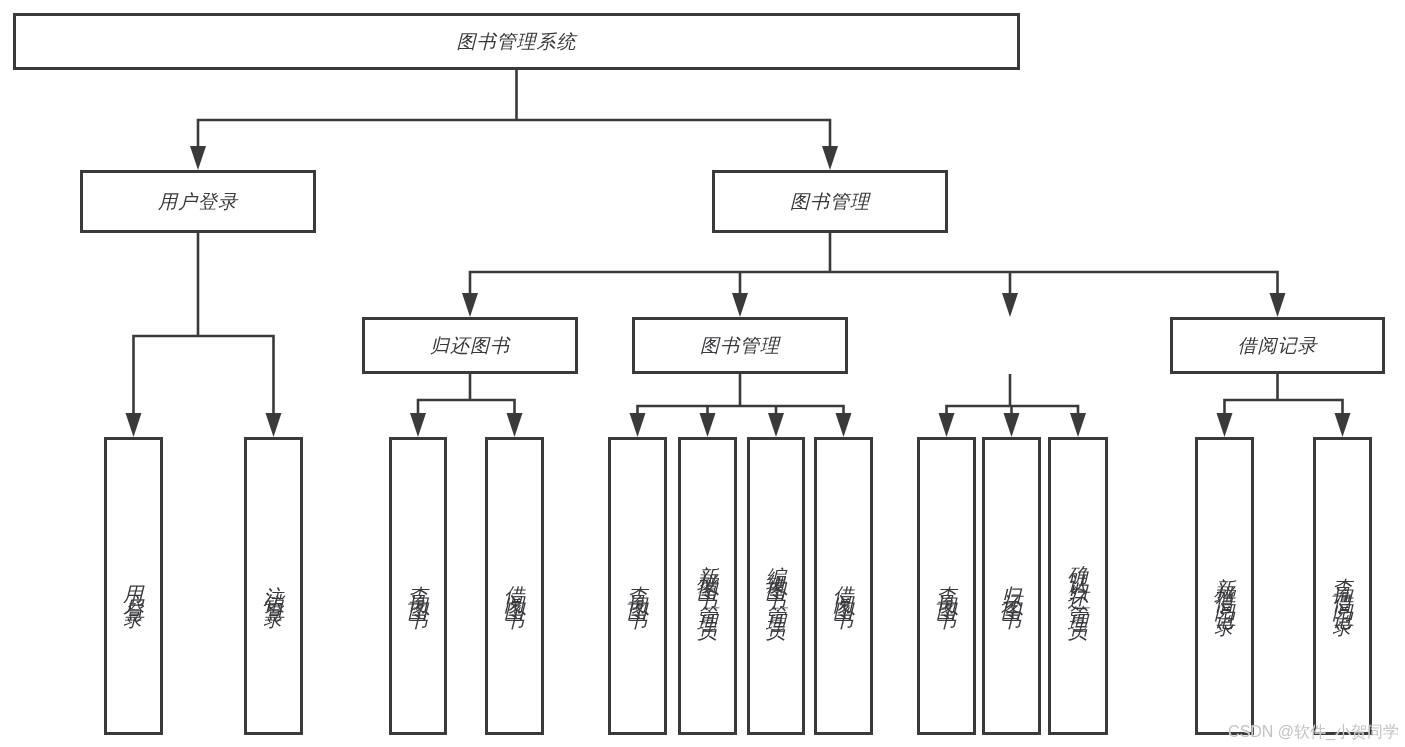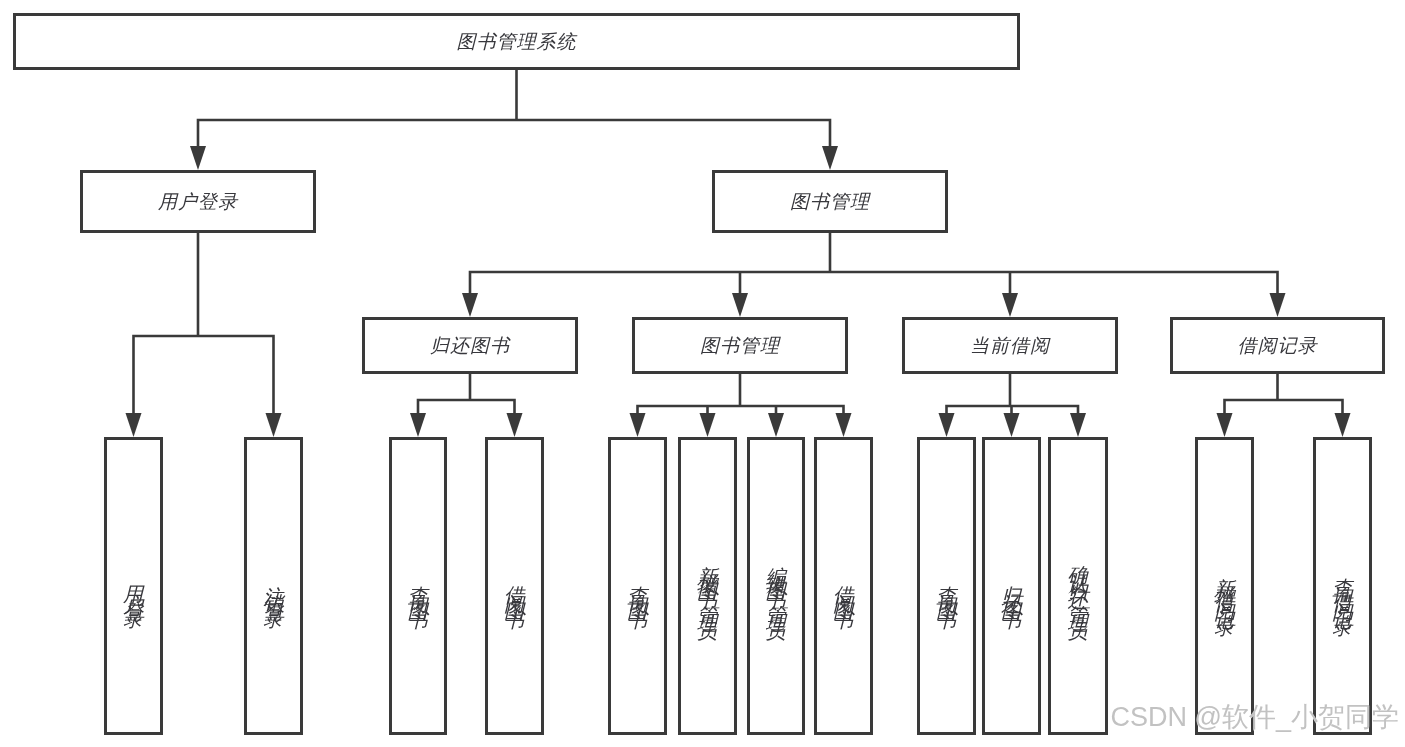--- a/index.html
+++ b/index.html
@@ -33,22 +33,22 @@
   }
   .box.v span{
     writing-mode:vertical-rl;
     text-orientation:mixed;
     font-size:20px;
     letter-spacing:0.4em;
     line-height:1;
   }
   .watermark{
     position:absolute;
-    right:6px;bottom:12px;
-    font-size:27px;
+    right:6px;bottom:4px;
+    font-size:16px;
     color:var(--wm);
     text-shadow:0 1px 0 rgba(255,255,255,.8);
     white-space:nowrap;
     z-index:5;
   }
 </style>
 </head>
 <body>
 
 <div class="canvas">
@@ -106,23 +106,20 @@
   <div class="box h" style="left:712px;top:170px;width:236px;height:63px">
     <span>图书管理</span>
   </div>
 
   <div class="box h" style="left:362px;top:317px;width:216px;height:57px">
     <span>归还图书</span>
   </div>
   <div class="box h" style="left:632px;top:317px;width:216px;height:57px">
     <span>图书管理</span>
   </div>
-  <div class="box h" style="left:902px;top:317px;width:216px;height:57px">
-    <span>当前借阅</span>
-  </div>
   <div class="box h" style="left:1170px;top:317px;width:215px;height:57px">
     <span>借阅记录</span>
   </div>
 
   <div class="box v" style="left:104px;top:437px;width:59px;height:298px">
     <span>用户登录</span>
   </div>
   <div class="box v" style="left:244px;top:437px;width:59px;height:298px">
     <span>注销登录</span>
   </div>

